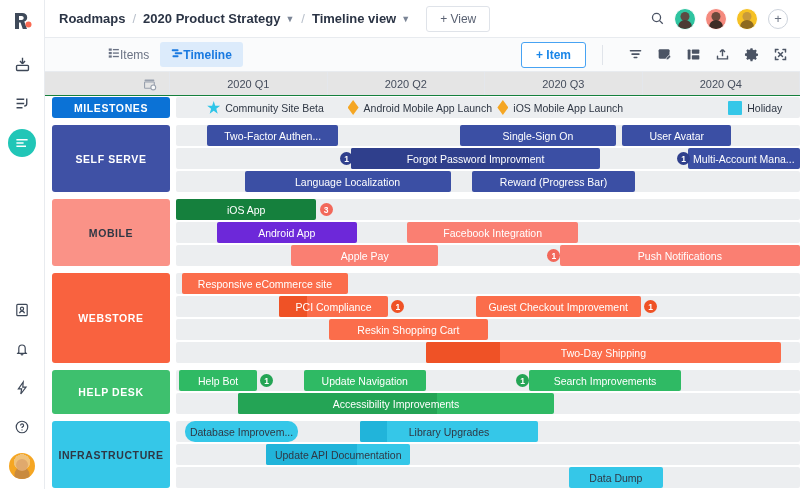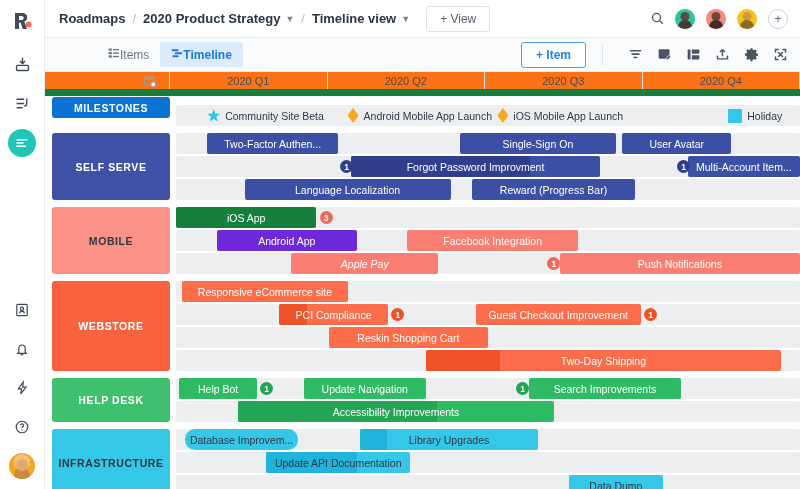--- a/index.html
+++ b/index.html
@@ -93,21 +93,21 @@
   .item-btn {
     border: 1px solid #47a3f3; color: #1a86e8; background: #fff; border-radius: 3px;
     font-size: 12px; font-weight: bold; padding: 5px 14px; cursor: pointer; white-space: nowrap;
   }
   .vrule { width: 1px; height: 20px; background: #e0e4ea; margin: 0 11px 0 16px; }
   .tool { color: #4b5464; margin-left: 14px; cursor: pointer; display: flex; }
 
   
   #gridhead {
     height: 24px; flex: 0 0 24px; display: flex; align-items: stretch;
-    background: #f97316; border-bottom: 7px solid #15803d;
+    background: #e5e5e5; border-bottom: 1px solid #15803d;
   }
   .gh-corner {
     width: 125px; flex: 0 0 125px; display: flex; align-items: center;
     justify-content: flex-end; padding-right: 12px; color: #98a0ad;
     border-right: 1px solid #e4e7ec;
   }
   .gh-cols { flex: 1 1 auto; display: flex; }
   .gh-col {
     flex: 1 1 0; display: flex; align-items: center; justify-content: center;
     font-size: 11px; color: #454d5c; border-right: 1px solid #e4e7ec;
@@ -134,21 +134,21 @@
   .bar .bar-label { position: relative; z-index: 2; padding: 0 6px; }
   .bar .prog { position: absolute; left: 0; top: 0; bottom: 0; z-index: 1; }
 
   .badge {
     position: absolute; top: 4px; width: 13px; height: 13px; border-radius: 50%;
     color: #fff; font-size: 8.5px; font-weight: bold;
     display: flex; align-items: center; justify-content: center; z-index: 3; cursor: pointer;
   }
 
   
-  .ms-row { position: relative; height: 21px; background: #eceef0; border-radius: 2px; margin-top: 8px; }
+  .ms-row { position: relative; height: 21px; background: #eceef0; border-radius: 2px; }
   .ms {
     position: absolute; top: 0; height: 21px; display: flex; align-items: center;
     gap: 5px; font-size: 10.5px; color: #2f3744; cursor: pointer; white-space: nowrap;
   }
   .ms-star {
     width: 13px; height: 13px; background: #2ec5e8; flex: 0 0 13px;
     clip-path: polygon(50% 0%, 62% 36%, 100% 37%, 70% 60%, 81% 98%, 50% 75%, 19% 98%, 30% 60%, 0% 37%, 38% 36%);
   }
   .ms-dia { width: 11px; height: 15px; background: #f5a623; flex: 0 0 11px; clip-path: polygon(50% 0%, 100% 50%, 50% 100%, 0% 50%); }
   .ms-sq { width: 14px; height: 14px; background: #35c7e8; flex: 0 0 14px; border-radius: 1px; }
@@ -367,21 +367,21 @@
                 <div class="bar" style="left: 71.5%; width: 17.5%; background: rgb(59, 79, 164); color: rgb(255, 255, 255);">
                   <span class="bar-label">User Avatar</span>
                 </div>
               </div>
               <div class="row">
                 <div class="bar" style="left: 28%; width: 40%; background: rgb(59, 79, 164); color: rgb(255, 255, 255);">
                   <span class="prog" style="width: 72%; background: rgb(47, 63, 140);"></span>
                   <span class="bar-label">Forgot Password Improvment</span>
                 </div>
                 <div class="bar" style="left: 82%; width: 18%; background: rgb(59, 79, 164); color: rgb(255, 255, 255);">
-                  <span class="bar-label">Multi-Account Item...</span>
+                  <span class="bar-label">Multi-Account Mana...</span>
                 </div>
                 <span class="badge" style="left: 26.3%; background: rgb(47, 63, 140);">1</span>
                 <span class="badge" style="left: 80.3%; background: rgb(47, 63, 140);">1</span>
               </div>
               <div class="row">
                 <div class="bar" style="left: 11%; width: 33%; background: rgb(59, 79, 164); color: rgb(255, 255, 255);">
                   <span class="bar-label">Language Localization</span>
                 </div>
                 <div class="bar" style="left: 47.5%; width: 26%; background: rgb(59, 79, 164); color: rgb(255, 255, 255);">
                   <span class="bar-label">Reward (Progress Bar)</span>
@@ -400,21 +400,21 @@
               </div>
               <div class="row">
                 <div class="bar" style="left: 6.5%; width: 22.5%; background: #6d28d9; color: rgb(255, 255, 255);">
                   <span class="bar-label">Android App</span>
                 </div>
                 <div class="bar" style="left: 37%; width: 27.5%; background: rgb(250, 127, 114); color: rgb(255, 255, 255);">
                   <span class="bar-label">Facebook Integration</span>
                 </div>
               </div>
               <div class="row">
-                <div class="bar" style="left: 18.5%; width: 23.5%; background: rgb(250, 127, 114); color: rgb(255, 255, 255); font-style: italic;">
+                <div class="bar" style="left: 18.5%; width: 23.5%; background: rgb(250, 127, 114); color: rgb(255, 255, 255);">
                   <span class="bar-label">Apple Pay</span>
                 </div>
                 <div class="bar" style="left: 61.5%; width: 38.5%; background: rgb(250, 127, 114); color: rgb(255, 255, 255);">
                   <span class="bar-label">Push Notifications</span>
                 </div>
                 <span class="badge" style="left: 59.5%; background: rgb(242, 104, 90);">1</span>
               </div>
             </div>
           </div>
           <div class="group">

